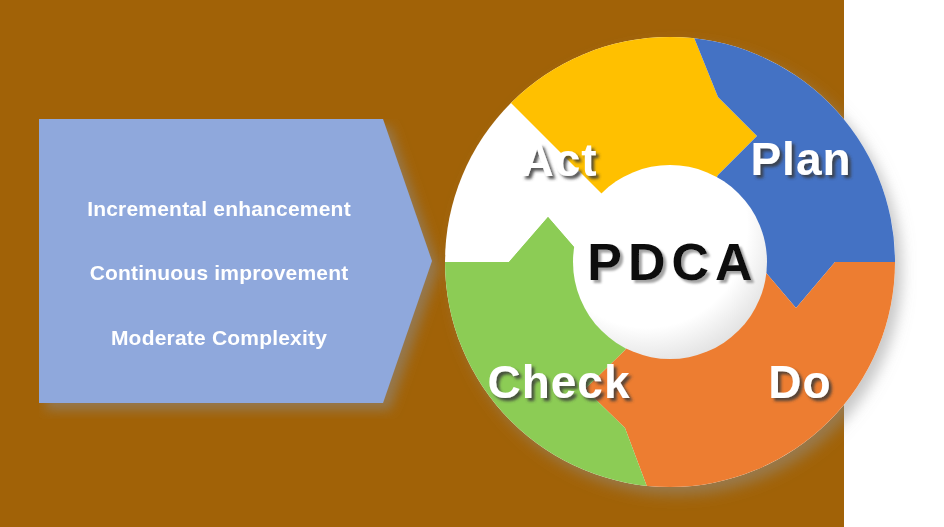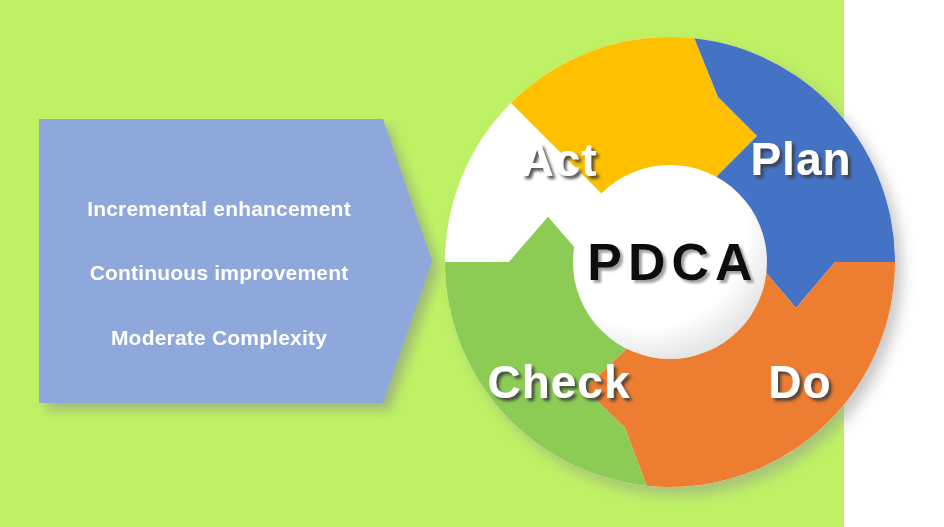--- a/index.html
+++ b/index.html
@@ -13,21 +13,21 @@
     position: relative;
     overflow: hidden;
     font-family: "Liberation Sans", sans-serif;
   }
 
   #stage {
     position: absolute;
     left: 0; top: 0;
     width: 844px;
     height: 527px;
-    background: #bef264;
+    background: #a16207;
   }
 
   
   #callout {
     position: absolute;
     left: 39px;
     top: 119px;
     width: 393px;
     height: 284px;
   }

